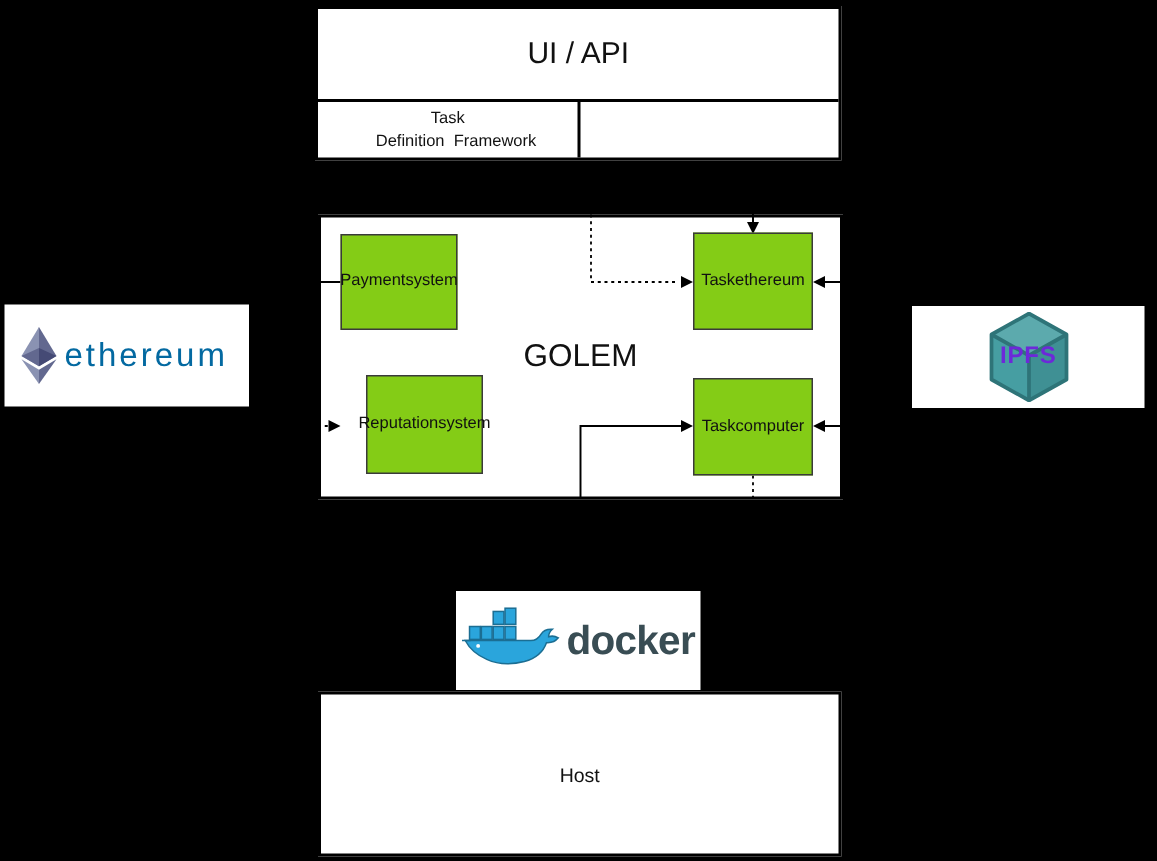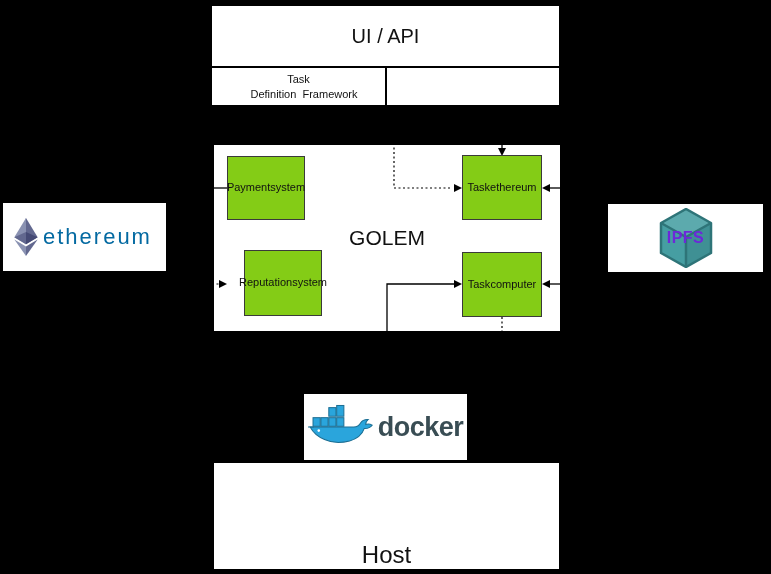--- a/index.html
+++ b/index.html
@@ -28,21 +28,21 @@
   .connectors{position:absolute;left:0;top:0;z-index:2;pointer-events:none;}
   
   .ethbox{left:3px;top:203px;width:163px;height:68px;display:flex;align-items:center;padding-left:11px;}
   .eth-word{font-size:22px;letter-spacing:2px;color:#0369a1;margin-left:5px;font-weight:400;}
   .ipfsbox{left:608px;top:204px;width:155px;height:68px;display:flex;align-items:center;justify-content:center;}
   .ipfs-wrap{position:relative;width:54px;height:60px;}
   .ipfs-label{position:absolute;left:0;top:0;width:54px;height:60px;display:flex;align-items:center;justify-content:center;color:#6d28d9;font-weight:bold;font-size:16px;letter-spacing:0.5px;}
   .dockerbox{left:304px;top:367px;width:163px;height:66px;display:flex;align-items:center;justify-content:center;gap:4px;margin-top:27px;}
   .docker-word{font-size:27px;font-weight:bold;color:#394d54;letter-spacing:-0.5px;}
   
-  .host{left:212px;top:461px;width:349px;height:110px;display:flex;align-items:flex-end;justify-content:center;font-size:24px;}
+  .host{left:212px;top:461px;width:349px;height:110px;display:flex;align-items:center;justify-content:center;font-size:13px;}
 </style>
 </head>
 <body>
 
 <div class="canvas">
 
   <div class="whitebox bordered uiapi">
     <div class="uiapi-title">UI / API</div>
     <div class="uiapi-row">
       <div class="uiapi-cell cell-left">

